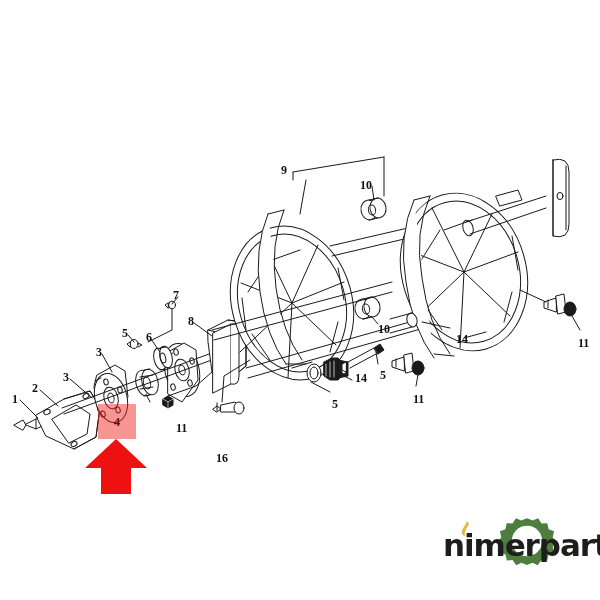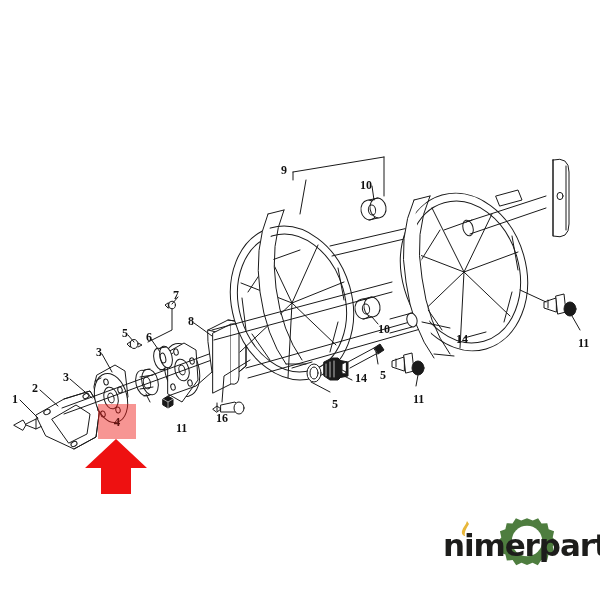--- a/index.html
+++ b/index.html
@@ -328,21 +328,21 @@
   <div class="callout" style="left:188px;top:315px">8</div>
   <div class="callout" style="left:281px;top:164px">9</div>
   <div class="callout" style="left:360px;top:179px">10</div>
   <div class="callout" style="left:378px;top:323px">10</div>
   <div class="callout" style="left:413px;top:393px">11</div>
   <div class="callout" style="left:578px;top:337px">11</div>
   <div class="callout" style="left:456px;top:333px">14</div>
   <div class="callout" style="left:176px;top:422px">11</div>
   <div class="callout" style="left:355px;top:372px">14</div>
   <div class="callout" style="left:332px;top:398px">5</div>
-  <div class="callout" style="left:216px;top:412px">16</div>
+  <div class="callout" style="left:216px;top:452px">16</div>
   <div class="callout" style="left:380px;top:369px">5</div>
 
   <div id="highlight-box">
     <span class="hl-num">4</span>
   </div>
 
   <svg id="highlight-arrow" viewBox="0 0 66 58">
     <path d="M33 1 L64 30 L48 30 L48 56 L18 56 L18 30 L2 30 Z" fill="#ee1111"></path>
   </svg>
 

